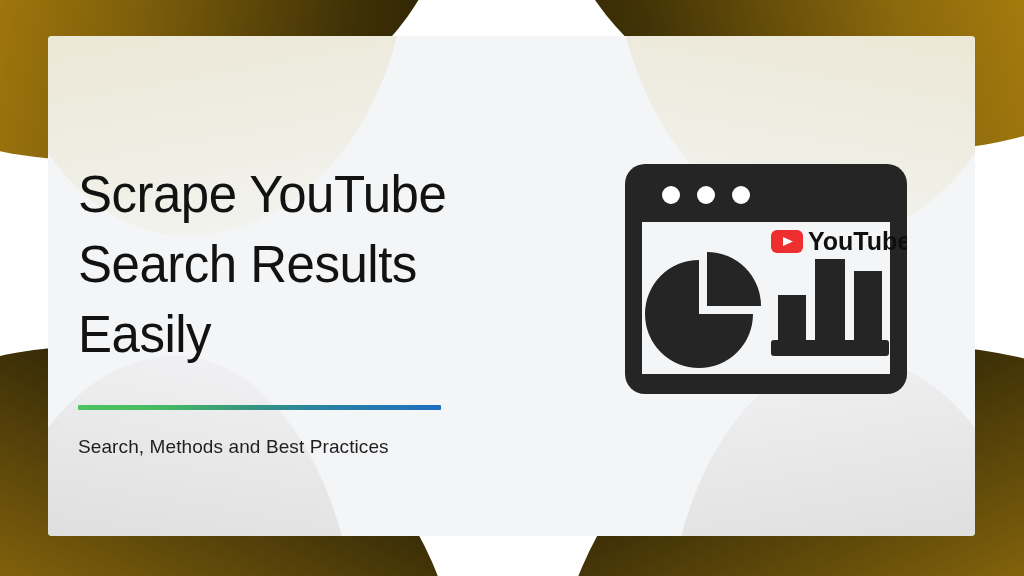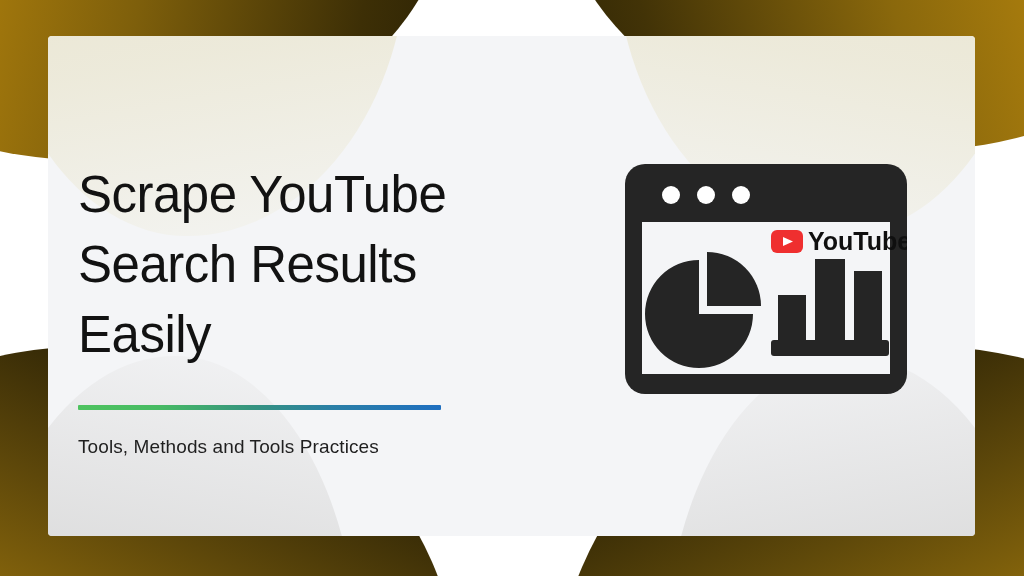--- a/index.html
+++ b/index.html
@@ -186,21 +186,21 @@
     <div class="card-shape shape-tl"></div>
     <div class="card-shape shape-tr"></div>
     <div class="card-shape shape-bl"></div>
     <div class="card-shape shape-br"></div>
 
     <div id="text-block">
       <h1 id="page-title">Scrape YouTube
 Search Results
 Easily</h1>
       <div id="divider"></div>
-      <div id="subtitle">Tools, Methods and Tools Practices</div>
+      <div id="subtitle">Search, Methods and Best Practices</div>
     </div>
 
     <div id="illustration">
       <svg viewBox="0 0 282 230" xmlns="http://www.w3.org/2000/svg">
 
         <g>
           <rect x="0" y="0" width="282" height="230" rx="20" ry="20" fill="#252525"></rect>
           <rect x="17" y="58" width="248" height="152" fill="#f4f5f7"></rect>
         </g>
 

